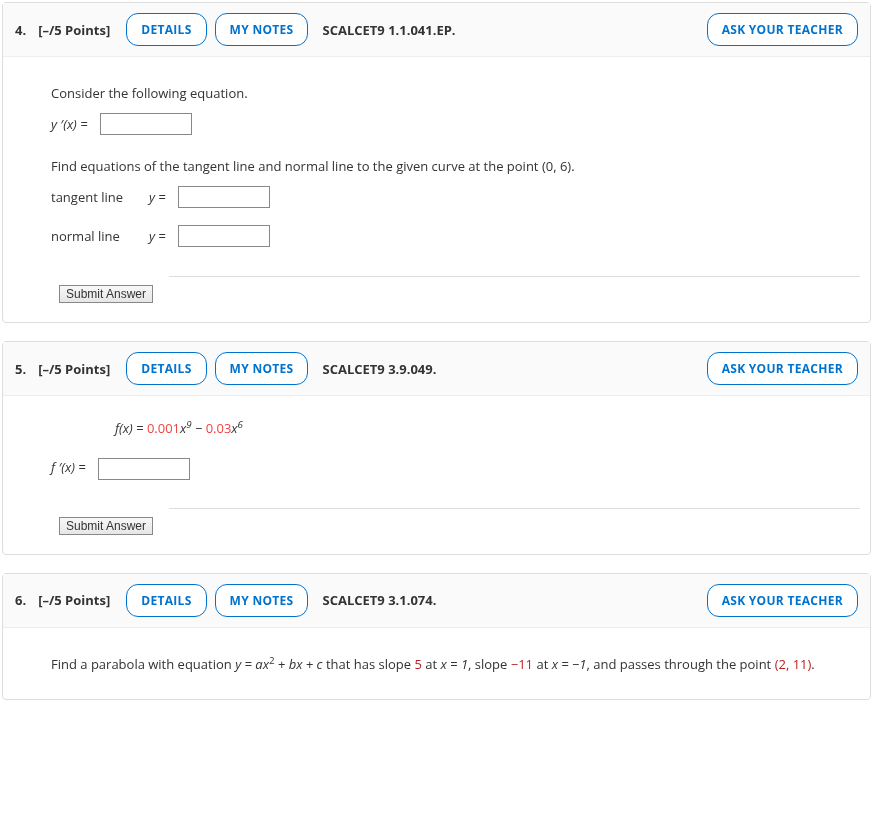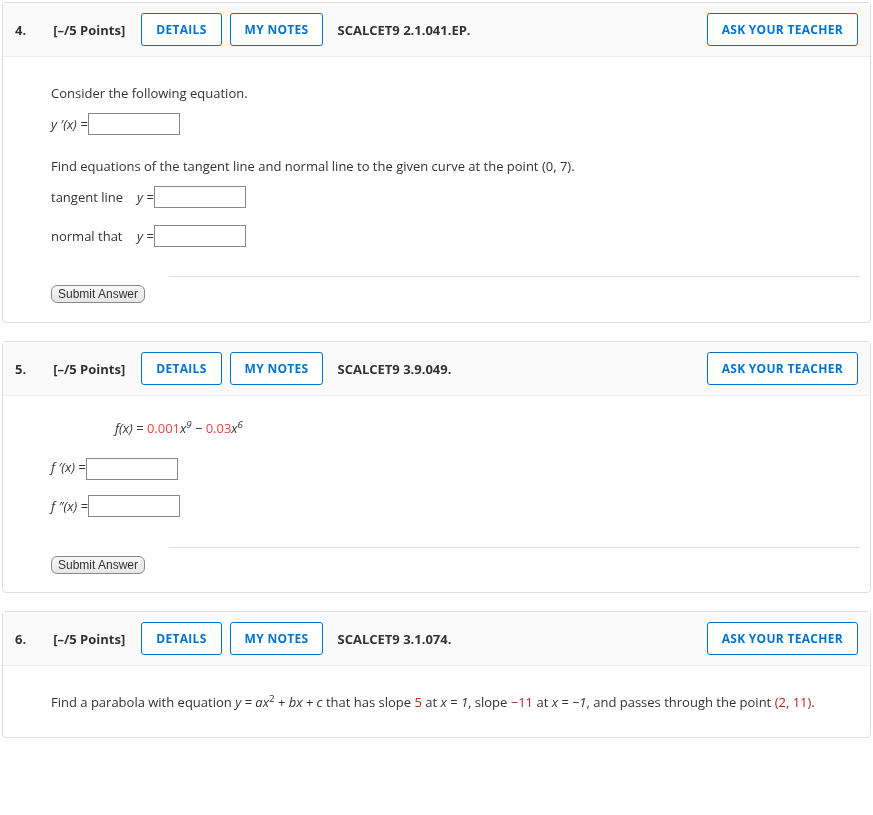--- a/index.html
+++ b/index.html
@@ -1,67 +1,67 @@
 <!DOCTYPE html>
 <html><head>
   <meta charset="utf-8">
   <style>
     * { box-sizing: border-box; margin: 0; padding: 0; }
     body { font-family: "Open Sans", Arial, sans-serif; font-size: 13px; color: #333; background: #fff; padding: 2px; }
     .question { border: 1px solid #ddd; border-radius: 4px; margin-bottom: 18px; background: #fff; }
     .qheader { display: flex; align-items: center; gap: 8px; padding: 10px 12px; border-bottom: 1px solid #eee; background: #fafafa; }
     .qnum { font-weight: 700; color: #333; margin-right: 4px; }
-    .points { font-weight: 700; color: #333; margin-right: 8px; margin-left: 15px; }
-    .btn { display: inline-block; padding: 7px 14px; border: 1px solid #0073cf; border-radius: 3px; color: #0073cf; background: #fff; font-weight: 700; font-size: 12px; cursor: pointer; text-transform: uppercase; letter-spacing: 0.3px; }
+    .points { font-weight: 700; color: #333; margin-right: 8px; }
+    .btn { display: inline-block; padding: 7px 14px; border: 1px solid #0073cf; border-radius: 12px; color: #0073cf; background: #fff; font-weight: 700; font-size: 12px; cursor: pointer; text-transform: uppercase; letter-spacing: 0.3px; }
     .ask-teacher { margin-left: auto; }
     .source { color: #333; font-weight: 700; margin-left: 6px; font-size: 13px; }
     .qbody { padding: 16px 10px 16px 48px; color: #333; line-height: 1.9; font-size: 13px; }
     .eq-line { padding-left: 64px; font-style: italic; margin: 4px 0 10px; }
     .eq-line .num { font-style: normal; color: #ef4444; }
     .prompt { margin: 8px 0 6px; }
-    .answer-row { display: flex; align-items: center; gap: 0; margin: 6px 0 10px; }
+    .answer-row { display: flex; align-items: center; gap: 12px; margin: 6px 0 10px; }
     .answer-label { font-style: italic; white-space: nowrap; }
     .plain-label { width: 86px; display: inline-block; }
     .text-input { width: 92px; height: 22px; border: 1px solid #888; background: #fff; padding: 1px 3px; font-size: 13px; }
     .submit-row { margin-top: 28px; }
     .submit-row .divider { border-top: 1px solid #ddd; margin-left: 118px; margin-bottom: 0; }
-    .submit-btn { display: inline-block; padding: 1px 6px; border: 1px solid #888; background: linear-gradient(#f8f8f8,#e6e6e6); border-radius: 6px; font-size: 12px; cursor: pointer; color: #333; margin-top: 8px; margin-left:0; }
+    .submit-btn { display: inline-block; padding: 1px 6px; border: 1px solid #888; background: linear-gradient(#f8f8f8,#e6e6e6); border-radius: 0; font-size: 12px; cursor: pointer; color: #333; margin-top: 8px; margin-left:8px; }
     .red { color: #b22; }
     sup { font-size: 0.75em; vertical-align: super; }
     .ital { font-style: italic; }
     .nobr { white-space: nowrap; }
   </style>
 </head>
 <body>
 
 <div class="question">
   <div class="qheader">
     <span class="qnum">4.</span>
     <span class="points">[–/5 Points]</span>
     <a class="btn">DETAILS</a>
     <a class="btn">MY NOTES</a>
-    <span class="source">SCALCET9 2.1.041.EP.</span>
+    <span class="source">SCALCET9 1.1.041.EP.</span>
     <a class="btn ask-teacher">ASK YOUR TEACHER</a>
   </div>
   <div class="qbody">
     <div class="prompt">Consider the following equation.</div>
     <div class="answer-row">
       <span class="answer-label"><span class="ital">y ′(x)</span><span> = </span></span>
       <input type="text" class="text-input" style="">
     </div>
     <div class="prompt" style="margin-top:18px;">
-      <span>Find equations of the tangent line and normal line to the given curve at the point </span><span class="nobr">(0, 7)</span><span>.</span>
+      <span>Find equations of the tangent line and normal line to the given curve at the point </span><span class="nobr">(0, 6)</span><span>.</span>
     </div>
     <div class="answer-row">
       <span class="plain-label">tangent line</span>
       <span class="answer-label">y  = </span>
       <input type="text" class="text-input" style="">
     </div>
     <div class="answer-row" style="margin-top:14px;">
-      <span class="plain-label">normal that</span>
+      <span class="plain-label">normal line</span>
       <span class="answer-label">y  = </span>
       <input type="text" class="text-input" style="">
     </div>
     <div class="submit-row">
       <div class="divider"></div>
       <button class="submit-btn">Submit Answer</button>
     </div>
   </div>
 </div>
 
@@ -75,24 +75,20 @@
     <a class="btn ask-teacher">ASK YOUR TEACHER</a>
   </div>
   <div class="qbody">
     <div class="eq-line">
       <span>f(x) = </span><span class="num">0.001</span><span>x</span><sup>9</sup><span> − </span><span class="num">0.03</span><span>x</span><sup>6</sup>
     </div>
     <div class="answer-row" style="margin-top:14px;align-items:flex-end;">
       <span class="answer-label"><span class="ital">f ′(x)</span><span>  =  </span></span>
       <input type="text" class="text-input" style="">
     </div>
-    <div class="answer-row" style="margin-top:14px;">
-      <span class="answer-label"><span class="ital">f ″(x)</span><span>  =  </span></span>
-      <input type="text" class="text-input" style="">
-    </div>
     <div class="submit-row">
       <div class="divider"></div>
       <button class="submit-btn">Submit Answer</button>
     </div>
   </div>
 </div>
 
 <div class="question">
   <div class="qheader">
     <span class="qnum">6.</span>

